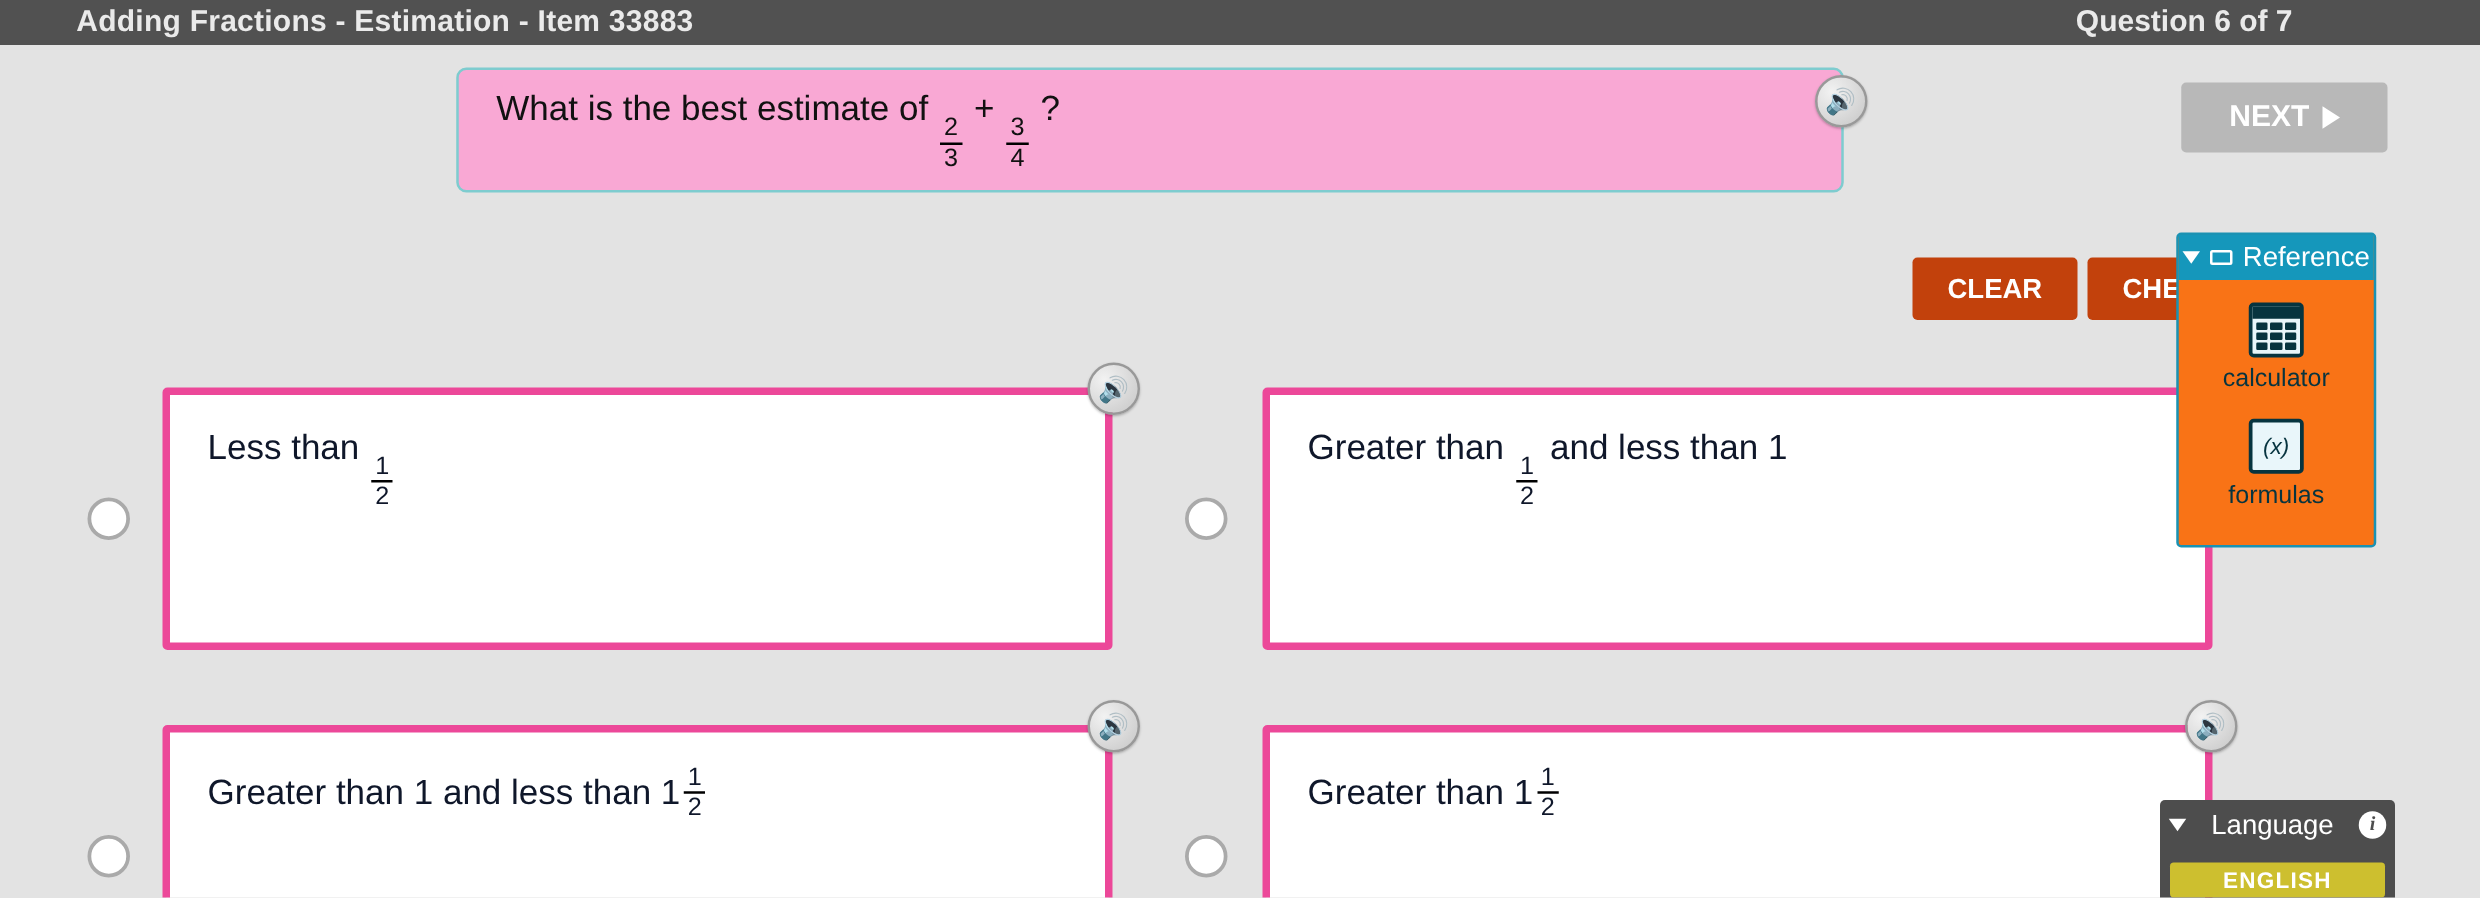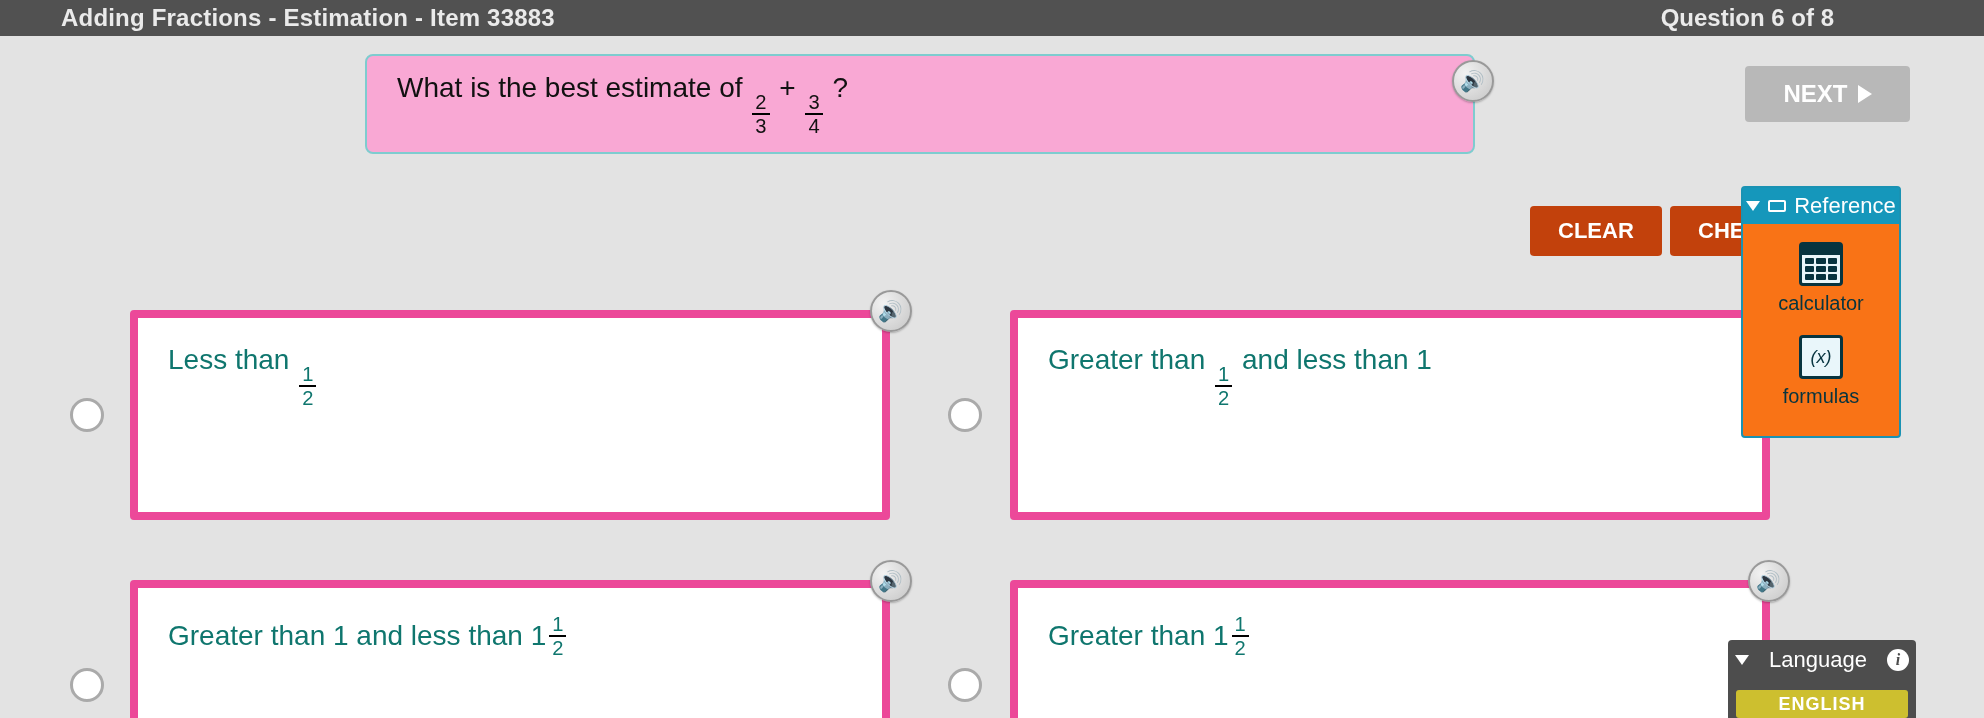--- a/index.html
+++ b/index.html
@@ -88,25 +88,25 @@
     cursor: pointer;
   }
   .btn-clear { position: absolute; top: 206px; left: 1530px; }
   .btn-check { position: absolute; top: 206px; left: 1670px; }
 
   .answer-card {
     position: absolute;
     width: 760px;
     height: 210px;
     background: #fff;
-    border: 8px solid #ec4899;
+    border: 6px solid #ec4899;
     border-radius: 4px;
     padding: 26px 30px;
     font-size: 28px;
-    color: #0f766e;
+    color: #0f172a;
   }
   .card-a1 { top: 310px; left: 130px; }
   .card-a2 { top: 310px; left: 1010px; }
   .card-a3 { top: 580px; left: 130px; height: 150px; }
   .card-a4 { top: 580px; left: 1010px; height: 150px; }
 
   .radio {
     position: absolute;
     width: 34px; height: 34px;
     border: 3px solid #aaa;
@@ -203,21 +203,21 @@
   .frac .num { border-bottom: 2px solid #000; padding: 0 3px 1px; }
   .frac .den { padding: 1px 3px 0; }
   .mixed { display:inline-flex; align-items:center; }
   .mixed .whole { font-size: 1em; margin-right: 1px;}
 </style>
 </head>
 <body>
 
 <div class="topbar">
   <span class="title">Adding Fractions - Estimation - Item 33883</span>
-  <span class="counter">Question 6 of 8</span>
+  <span class="counter">Question 6 of 7</span>
 </div>
 
 <div class="question-box">
   <span>
     <span>What is the best estimate of </span>
     <span class="frac">
       <span class="num">2</span>
       <span class="den">3</span>
     </span>
     <span> + </span>

